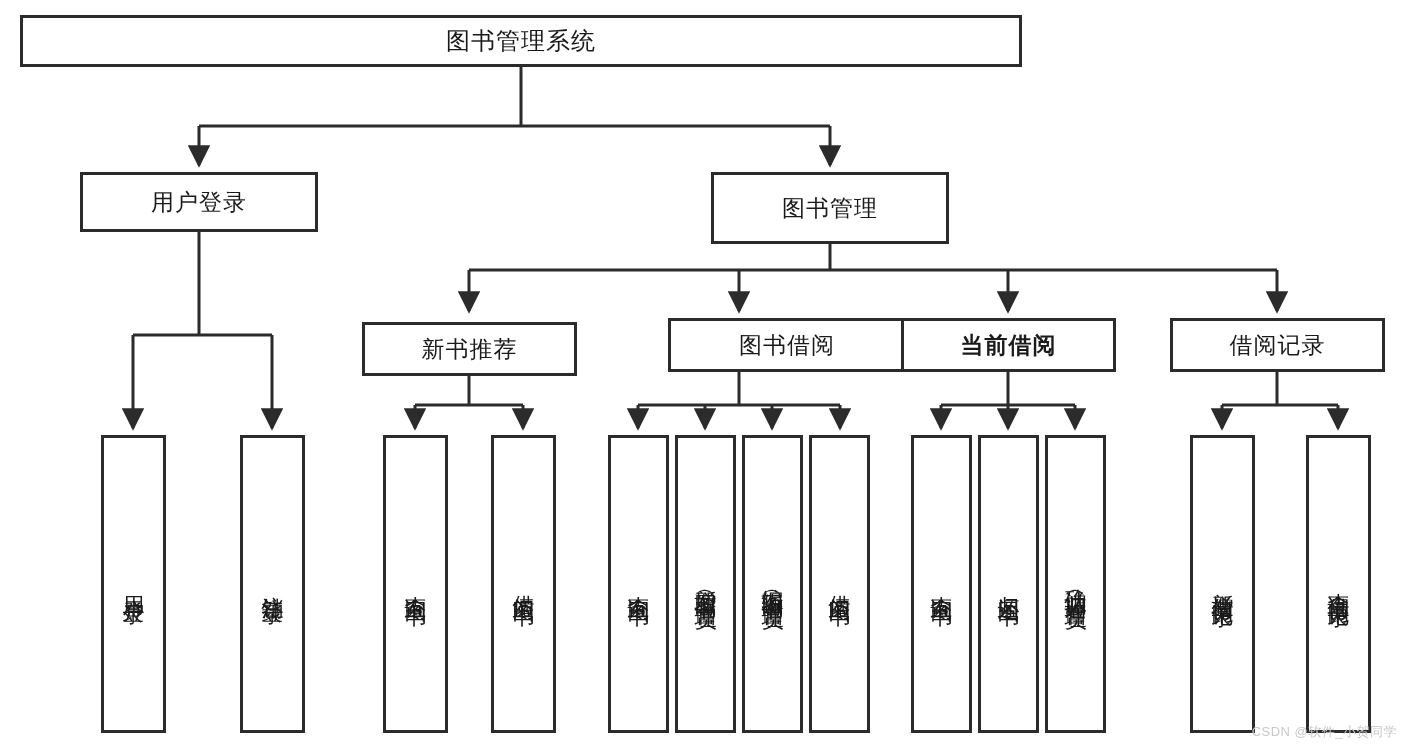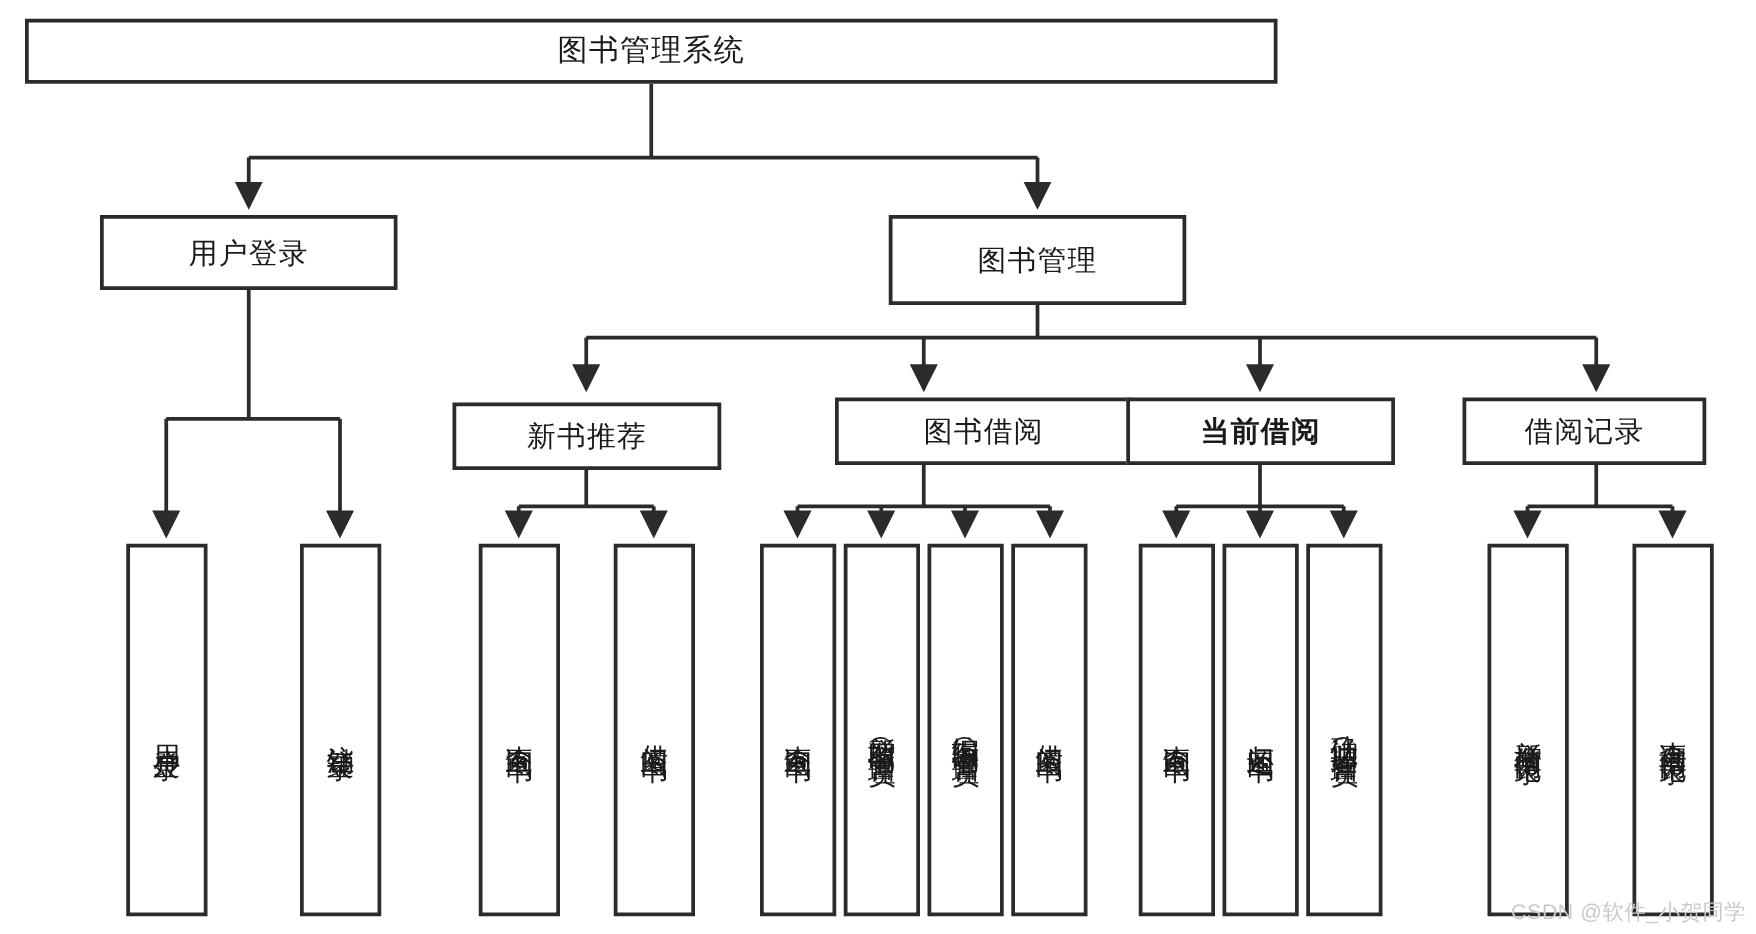--- a/index.html
+++ b/index.html
@@ -62,21 +62,21 @@
     font-size: 22px;
     line-height: 1.18;
     letter-spacing: 3px;
     white-space: nowrap;
   }
   
   #watermark {
     position: absolute;
     right: 8px;
     bottom: 6px;
-    font-size: 17px;
+    font-size: 13px;
     color: #c9c9c9;
     white-space: nowrap;
     pointer-events: none;
     letter-spacing: 0.5px;
   }
 </style>
 </head>
 <body>
 
 <div id="diagram-root">
@@ -145,21 +145,21 @@
 
   <div class="node horizontal" style="left:362px; top:322px; width:215px; height:54px;">
     <span class="node-label">新书推荐</span>
   </div>
   <div class="node horizontal" style="left:668px; top:318px; width:238px; height:54px;">
     <span class="node-label">图书借阅</span>
   </div>
   <div class="node horizontal" style="left:901px; top:318px; width:215px; height:54px;font-weight:bold;">
     <span class="node-label">当前借阅</span>
   </div>
-  <div class="node horizontal" style="left:1170px; top:318px; width:195px; height:54px;">
+  <div class="node horizontal" style="left:1170px; top:318px; width:215px; height:54px;">
     <span class="node-label">借阅记录</span>
   </div>
 
   <div class="node leaf" style="left:101px; top:435px; width:65px; height:298px;">
     <span class="node-label">用户登录</span>
   </div>
   <div class="node leaf" style="left:240px; top:435px; width:65px; height:298px;">
     <span class="node-label">注销登录</span>
   </div>
 

